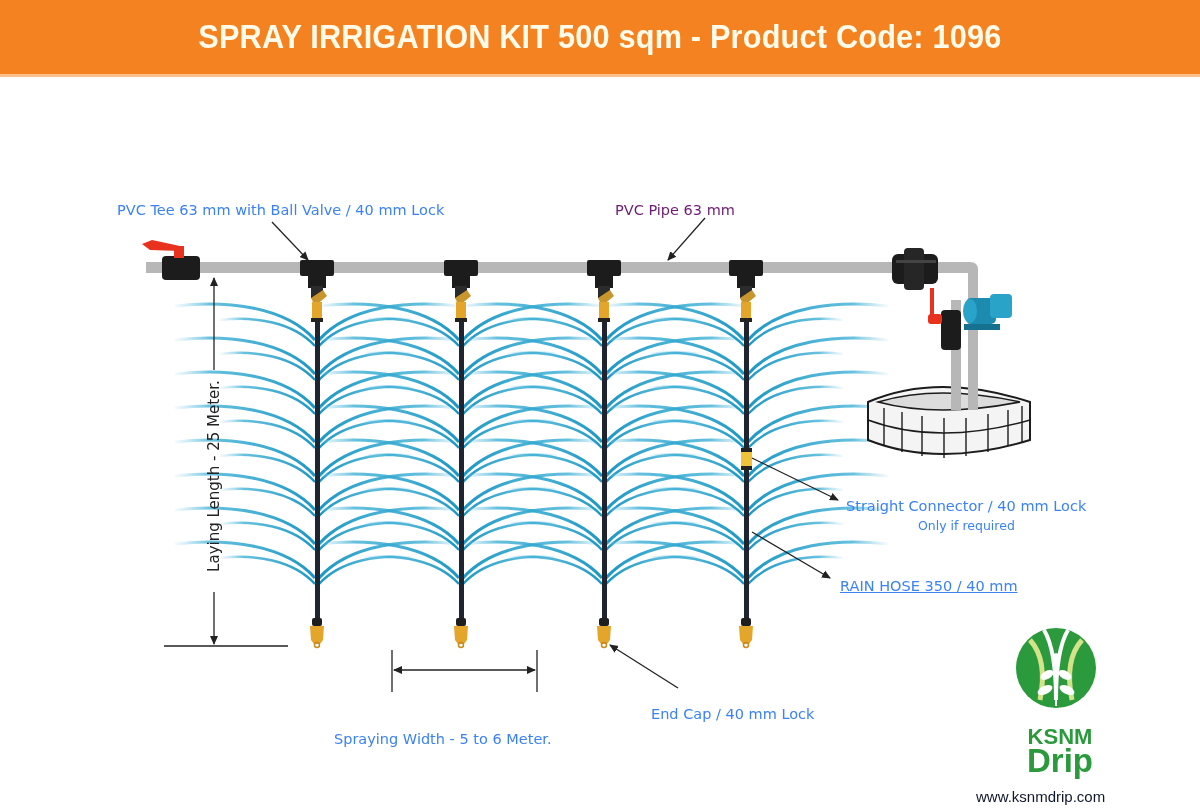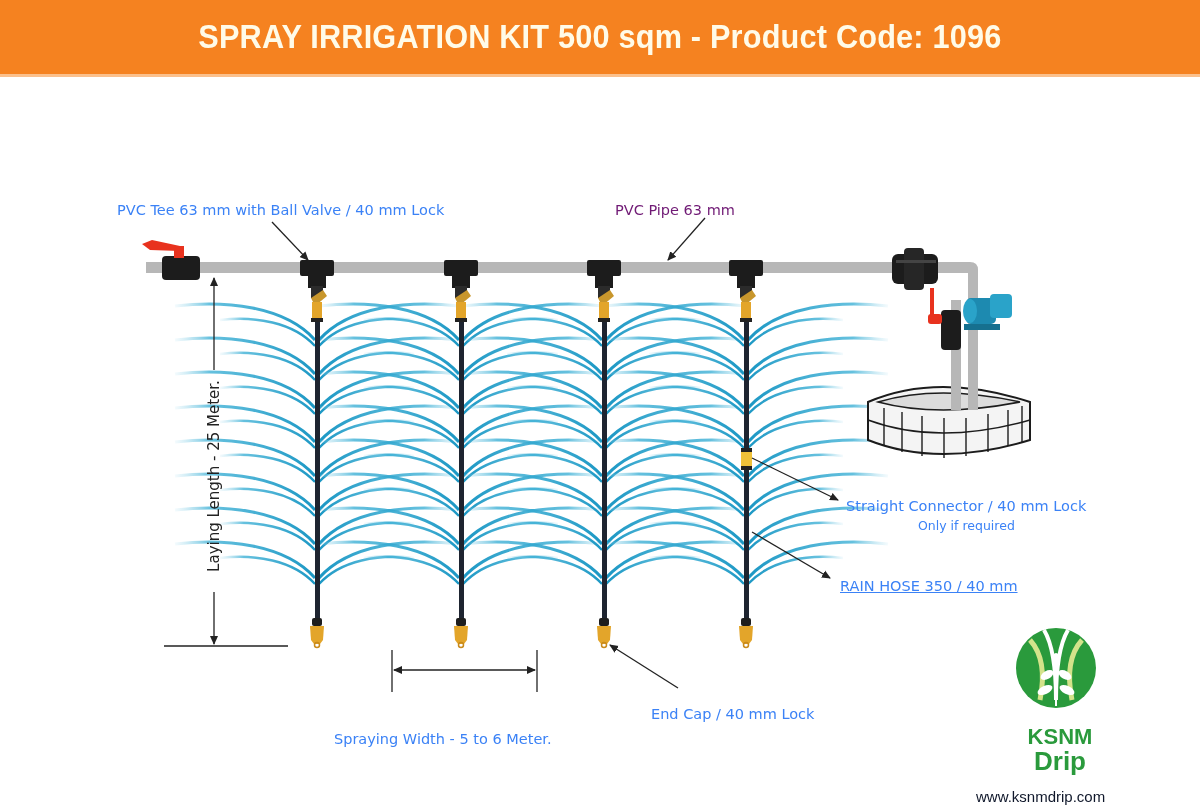--- a/index.html
+++ b/index.html
@@ -10,21 +10,21 @@
   .header h1 { margin:0; color:#fffbe8; font-family:"Liberation Sans", sans-serif; font-weight:bold;
                font-size:33px; letter-spacing:0.2px; transform:scaleX(0.93); }
   svg.diagram { position:absolute; left:0; top:0; }
   .label { position:absolute; font-family:"DejaVu Sans", sans-serif; font-size:14.5px; color:#3b82f6; white-space:nowrap; }
   .label.red { color:#701a75;text-align:center; }
   .label.italic { font-size:12.5px; }
   .vlabel { position:absolute; left:214px; top:476px; transform:translate(-50%,-50%) rotate(-90deg);
             font-family:"DejaVu Sans", sans-serif; font-size:15px; color:#222; white-space:nowrap; }
   .logo { position:absolute; left:1010px; top:638px; width:100px; text-align:center; }
   .logo .brand1 { font-family:"Liberation Sans", sans-serif; font-weight:bold; font-size:22px; color:#2a9a3c; line-height:22px; margin-top:4px; }
-  .logo .brand2 { font-family:"Liberation Sans", sans-serif; font-weight:bold; font-size:26px; color:#2a9a3c; line-height:26px; }
+  .logo .brand2 { font-family:"Liberation Sans", sans-serif; font-weight:bold; font-size:33px; color:#2a9a3c; line-height:26px; }
   .website { position:absolute; left:976px; top:788px; font-family:"Liberation Sans", sans-serif; font-size:15px; color:#0f172a; }
 </style>
 </head>
 <body>
 
 <div class="header">
   <h1>SPRAY IRRIGATION KIT 500 sqm - Product Code: 1096</h1>
 </div>
 
 <svg class="diagram" width="1200" height="812" viewBox="0 0 1200 812">

